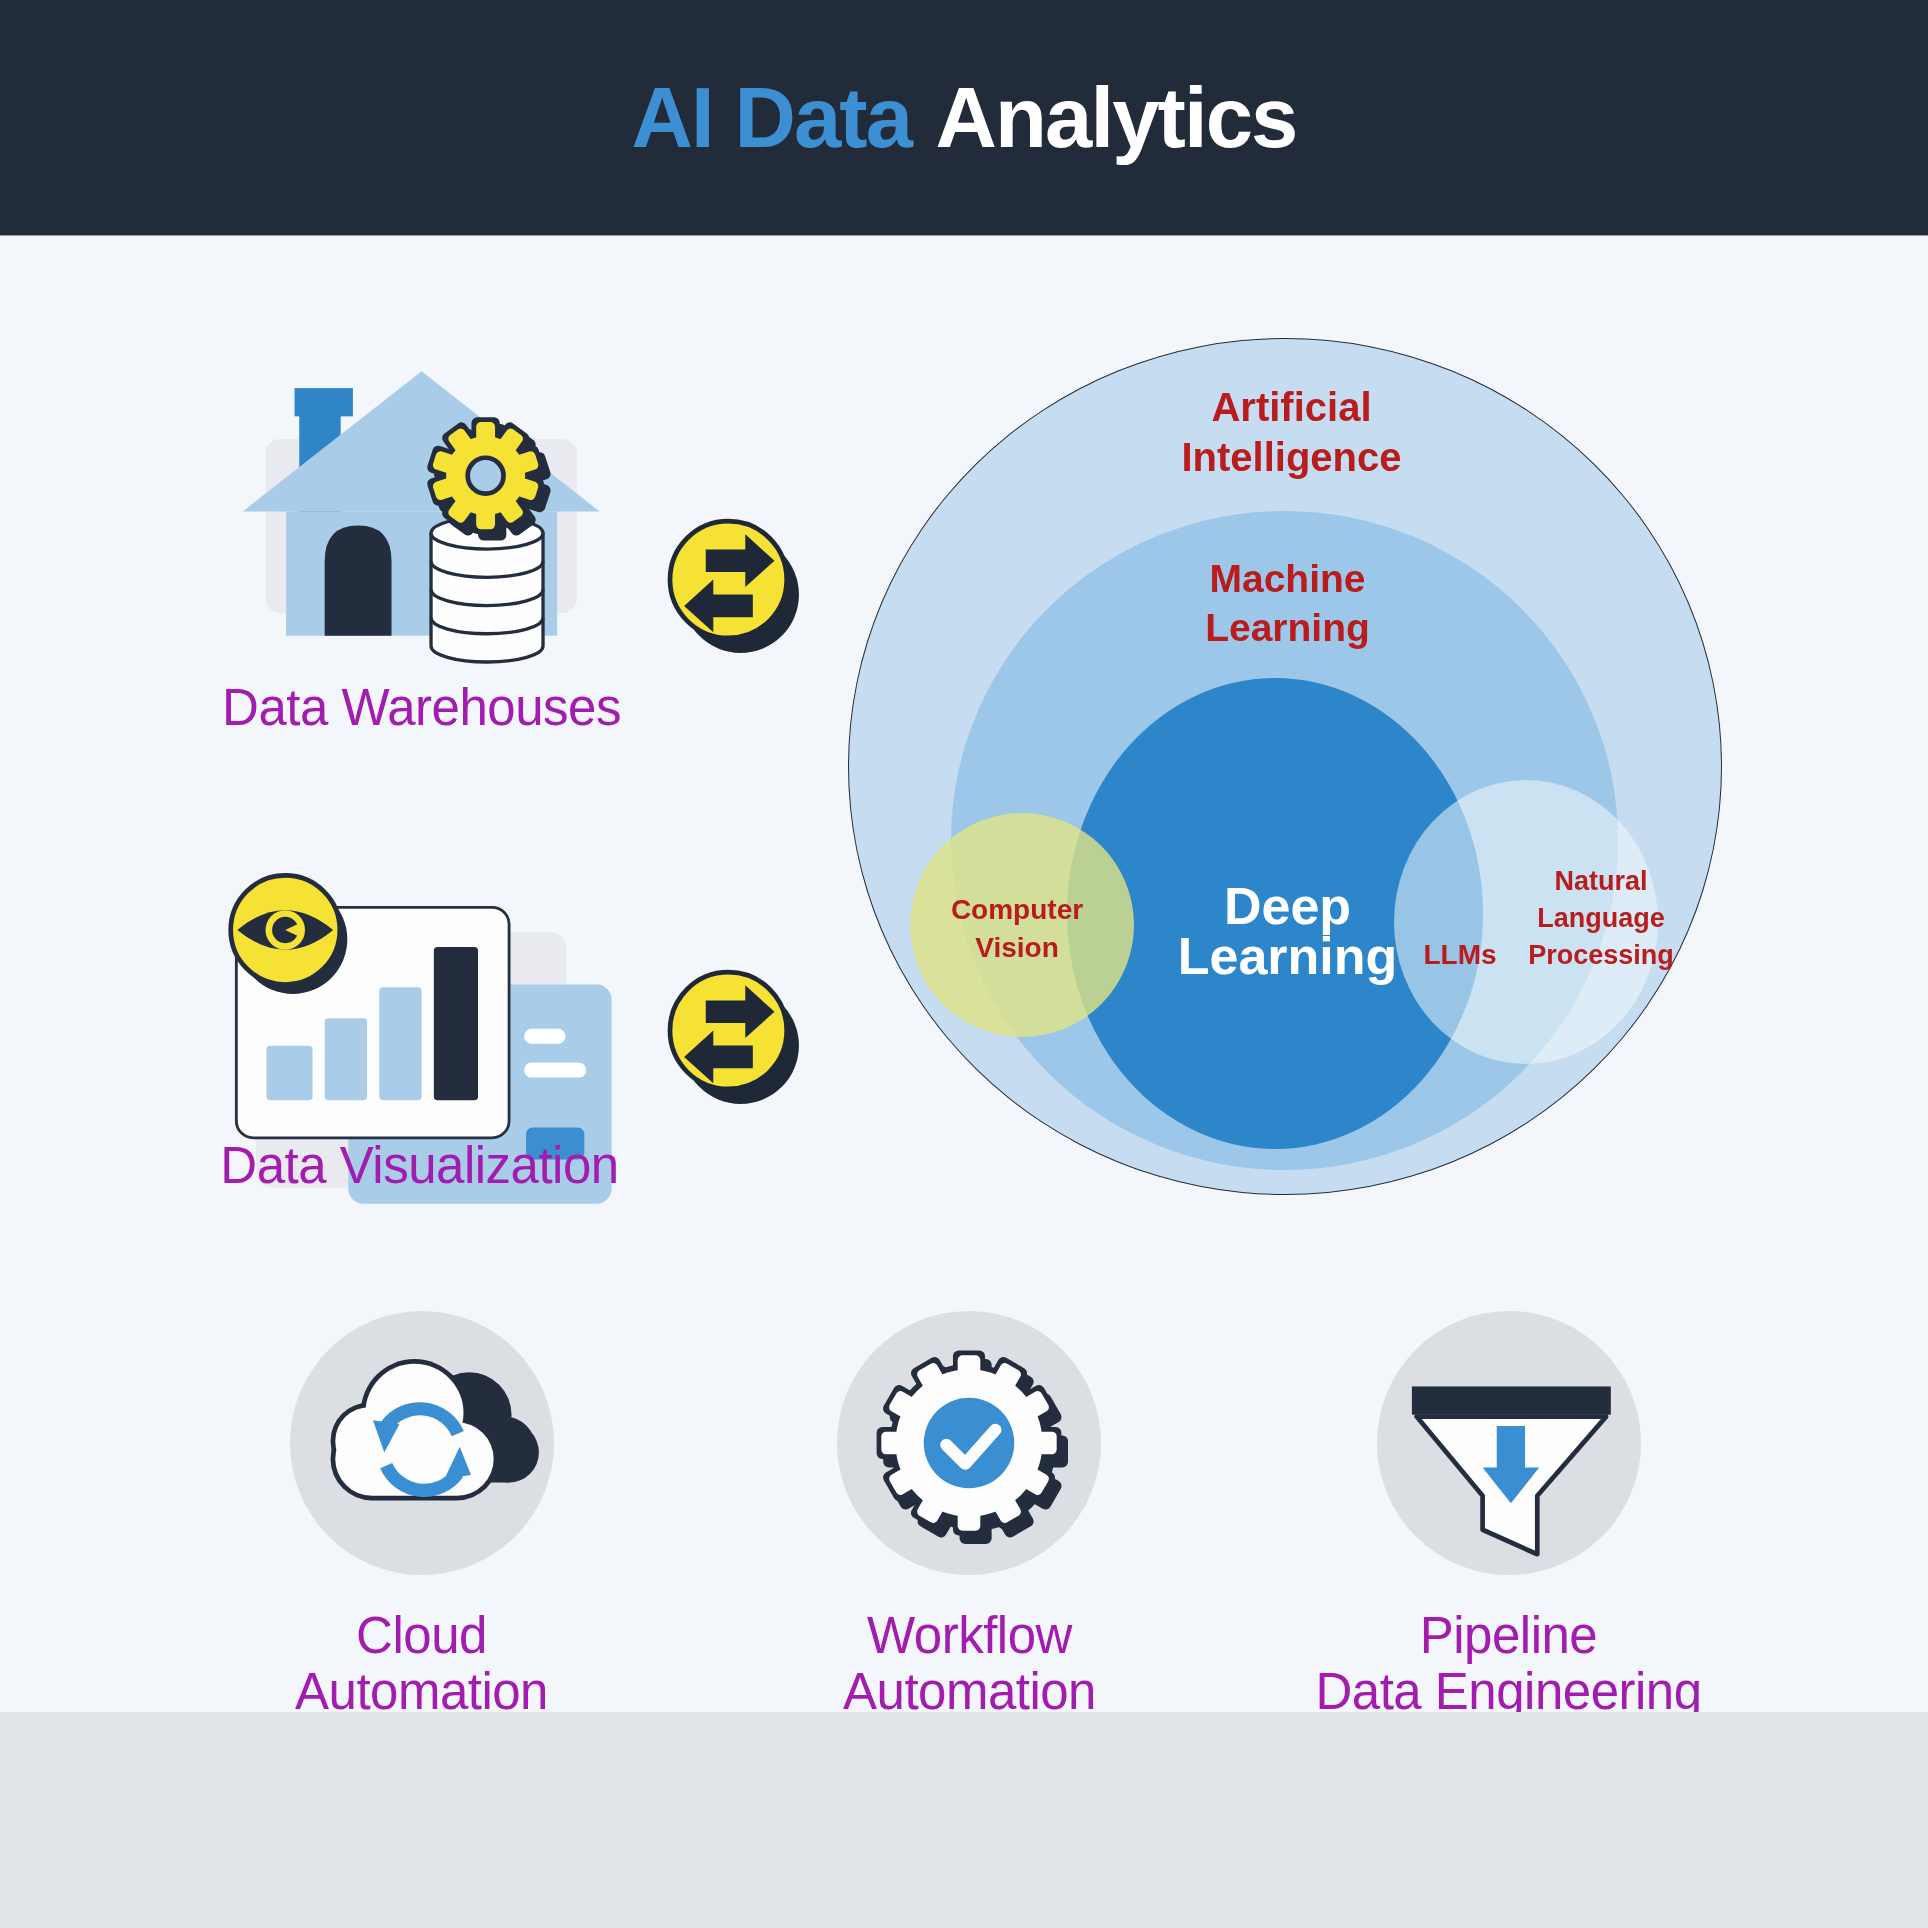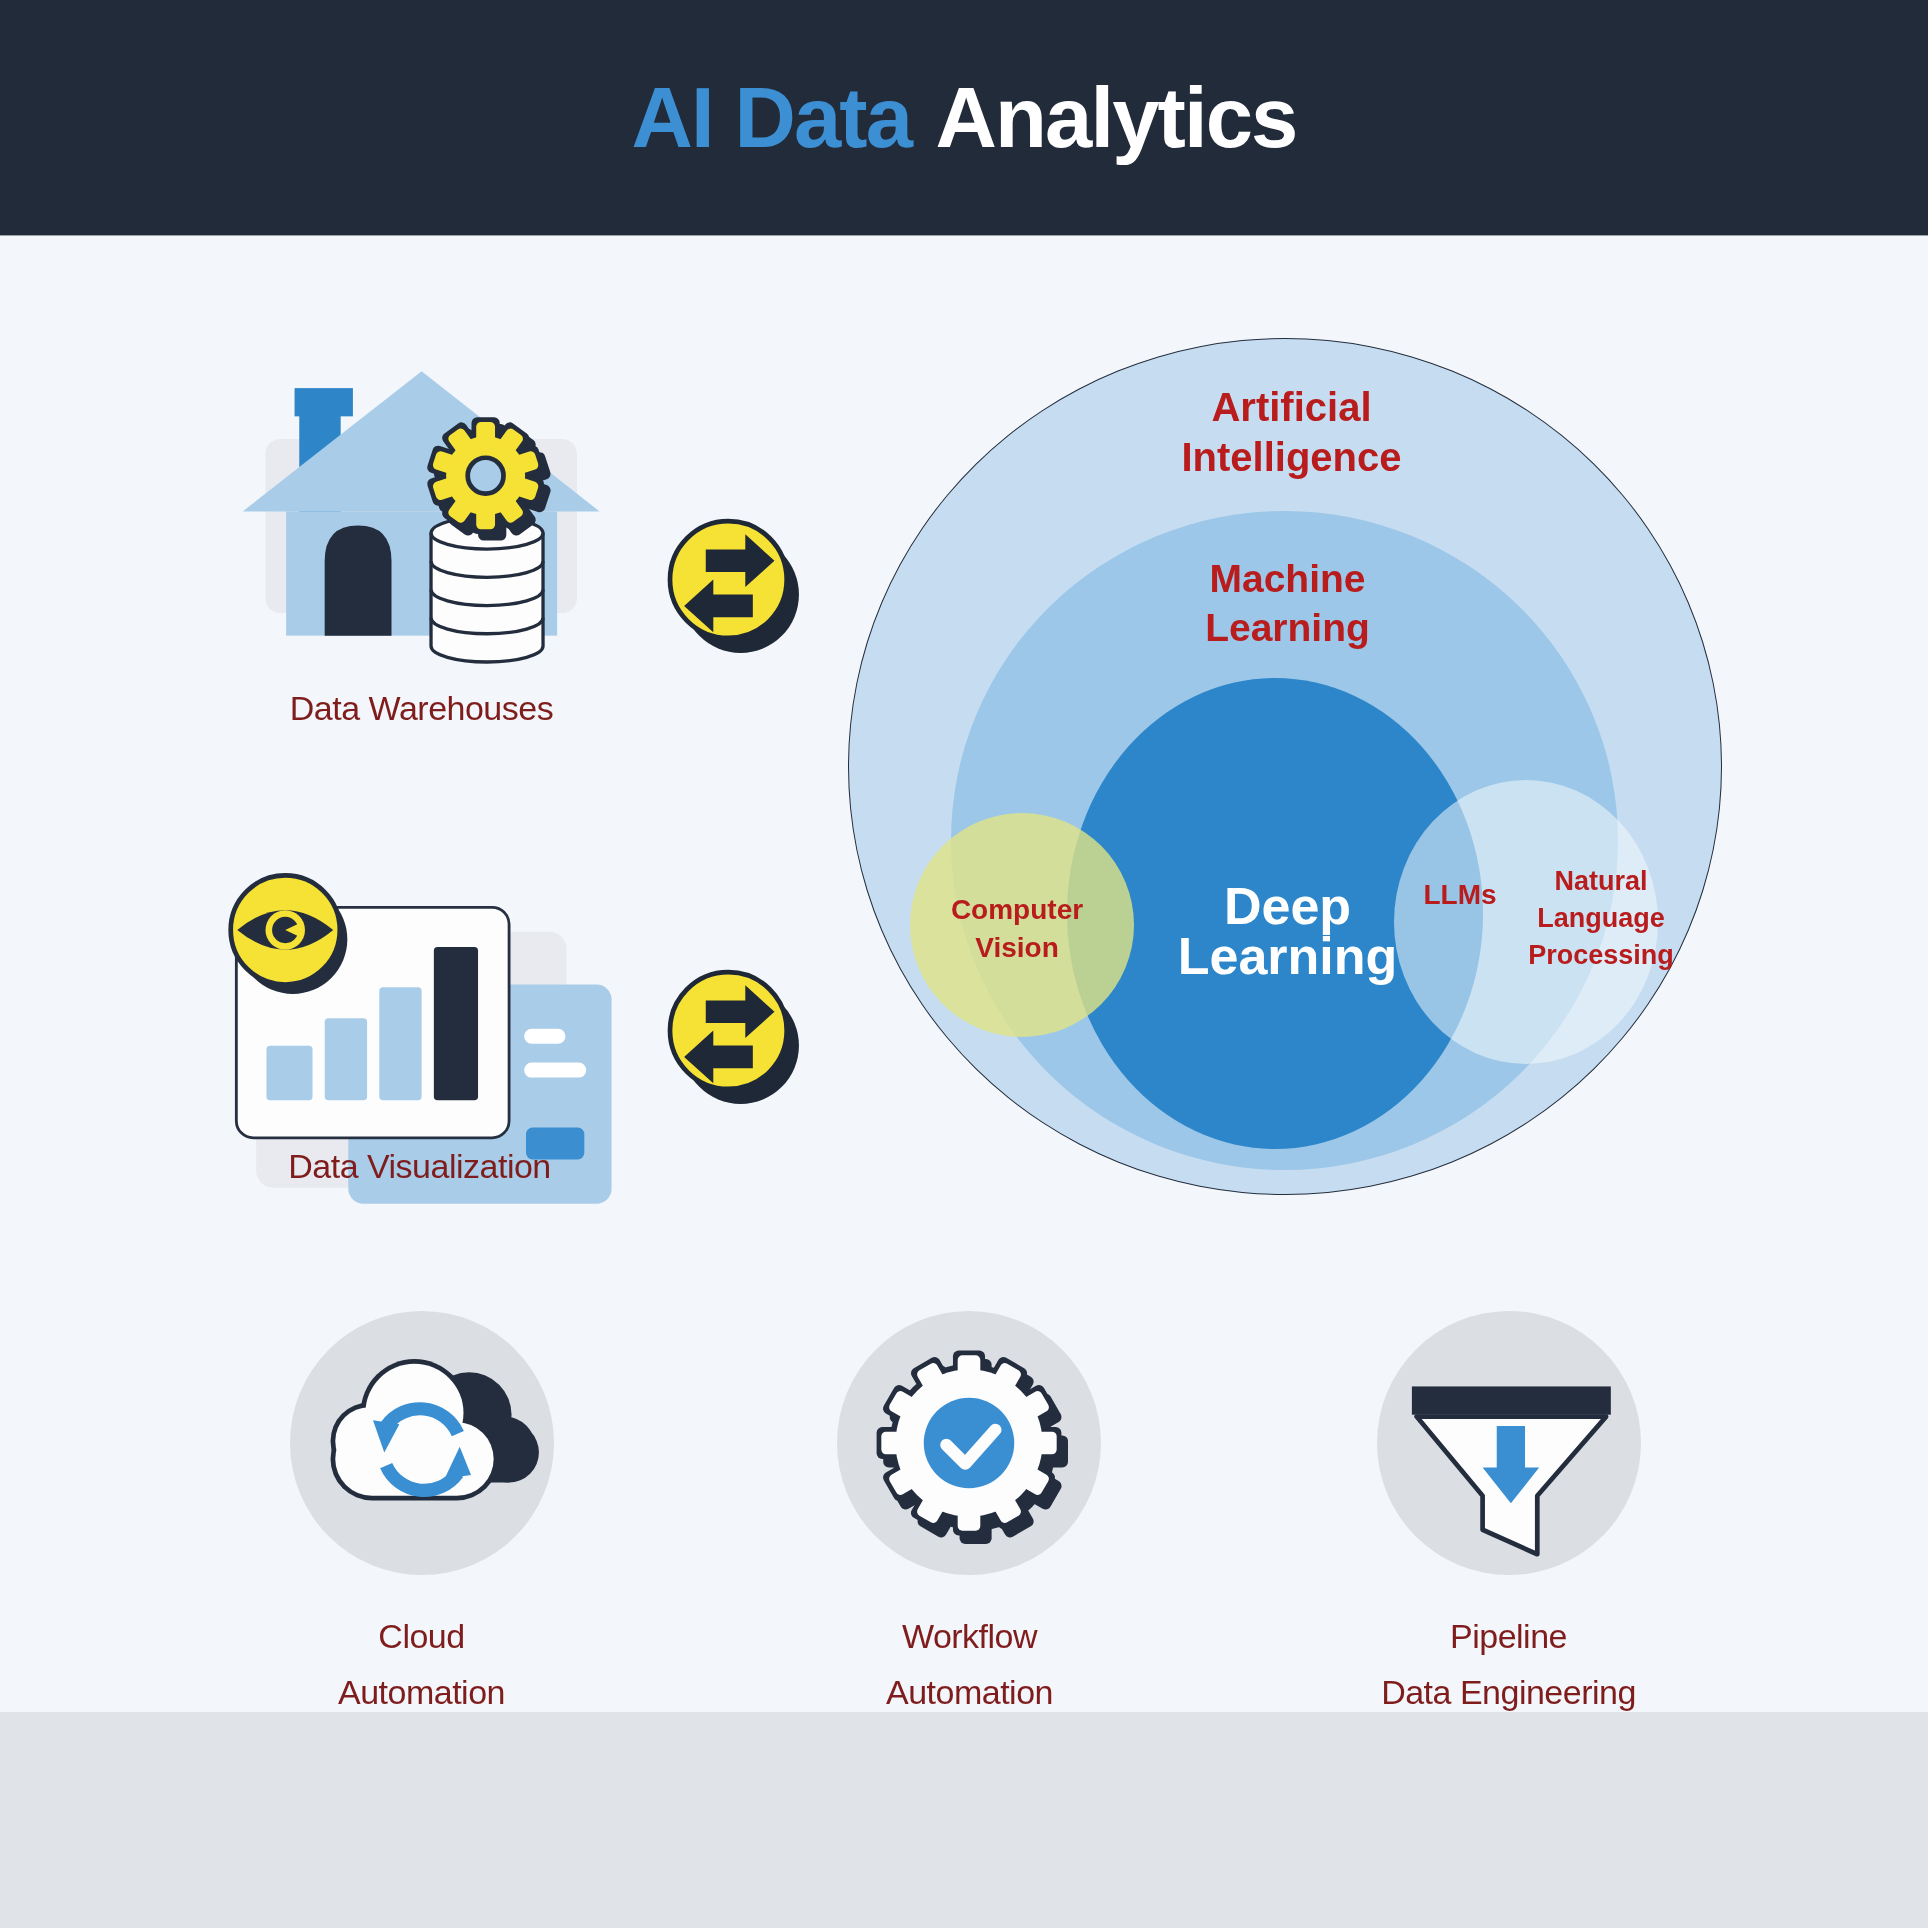--- a/index.html
+++ b/index.html
@@ -26,29 +26,29 @@
   }
   
   .vcircle{position:absolute;border-radius:50%;}
   .v-ai {left:848px; top:338px; width:872px;height:855px;background:#c6ddf1;border:1.9px solid #232d3d;}
   .v-ml {left:951px;top:511px; width:667px;height:659px;background:#9cc7e8;}
   .v-dl {left:1067px;top:678px; width:416px;height:471px;background:#2c86c9;}
   .v-cv {left:910px; top:813px; width:224px;height:224px;background:rgba(224,228,134,0.80);}
   .v-nlp{left:1394px;top:780px; width:264px;height:284px;background:rgba(243,247,252,0.55);}
   
   .icon-label{
-    position:absolute;text-align:center;font-size:34px;font-weight:500;
-    color:#7f1d1d;letter-spacing:-0.5px;line-height:56px;
+    position:absolute;text-align:center;font-size:51px;font-weight:500;
+    color:#a21caf;letter-spacing:-0.5px;line-height:56px;
   }
   .venn-label{position:absolute;text-align:center;color:#b91c1c;font-weight:600;}
   .vl-ai {left:1103px;top:382px;width:377px;font-size:40px;line-height:50px;}
   .vl-ml {left:1099px;top:554px;width:377px;font-size:39px;line-height:49px;}
   .vl-dl {left:1099px;top:881px;width:377px;font-size:52px;line-height:50px;color:#ffffff;}
   .vl-cv {left:923px; top:891px;width:188px;font-size:28px;line-height:38px;}
-  .vl-llm{left:1394px;top:876px;width:132px;font-size:28px;line-height:38px;}
+  .vl-llm{left:1394px;top:936px;width:132px;font-size:28px;line-height:38px;}
   .vl-nlp{left:1507px;top:863px;width:188px;font-size:27px;line-height:37px;font-weight:600;}
   .line{display:block;}
   .abs{position:absolute;}
 </style>
 </head>
 <body>
 
 <div class="canvas">
 
   <div class="header">

